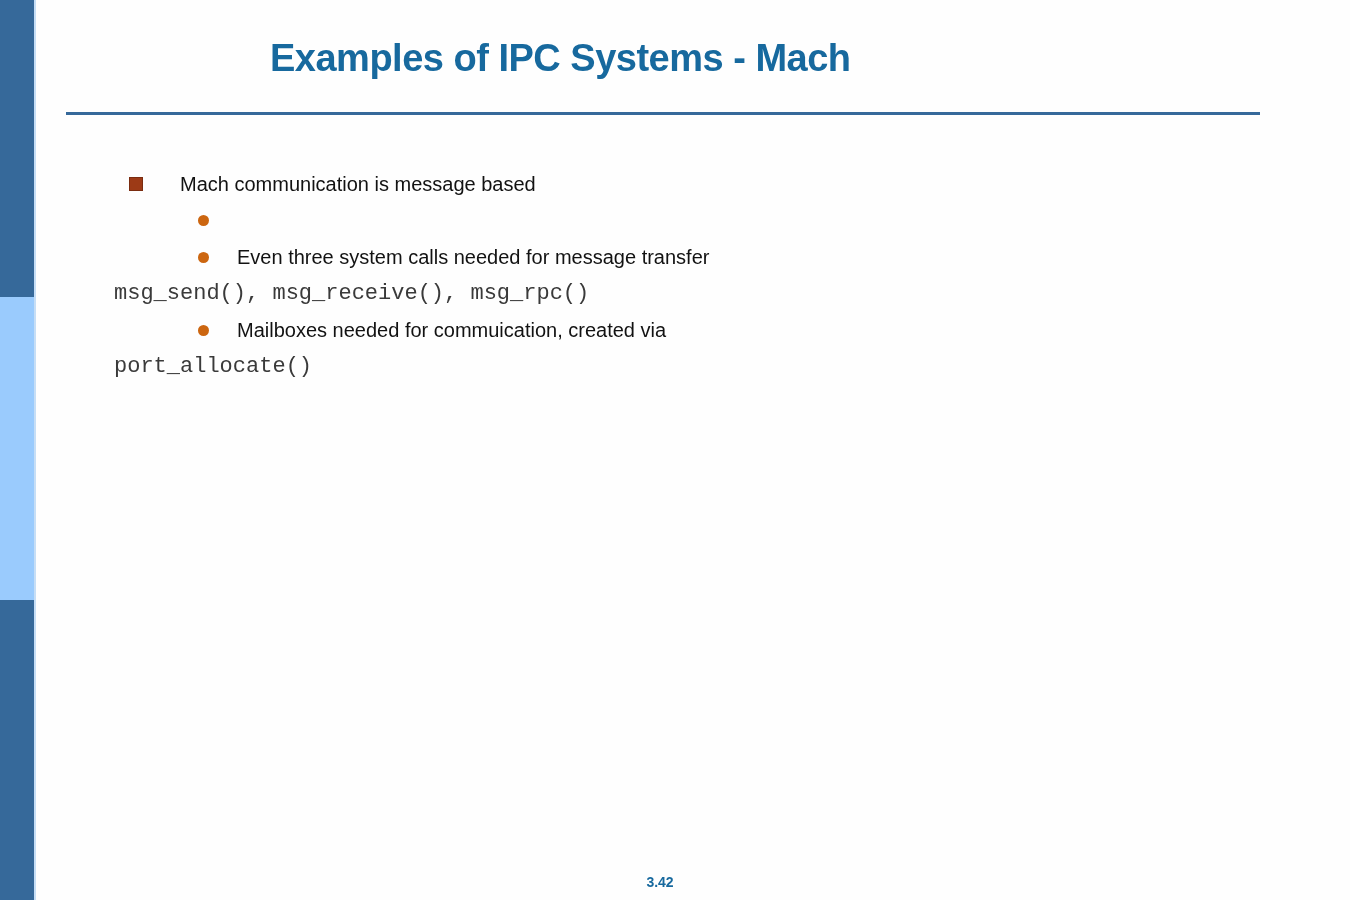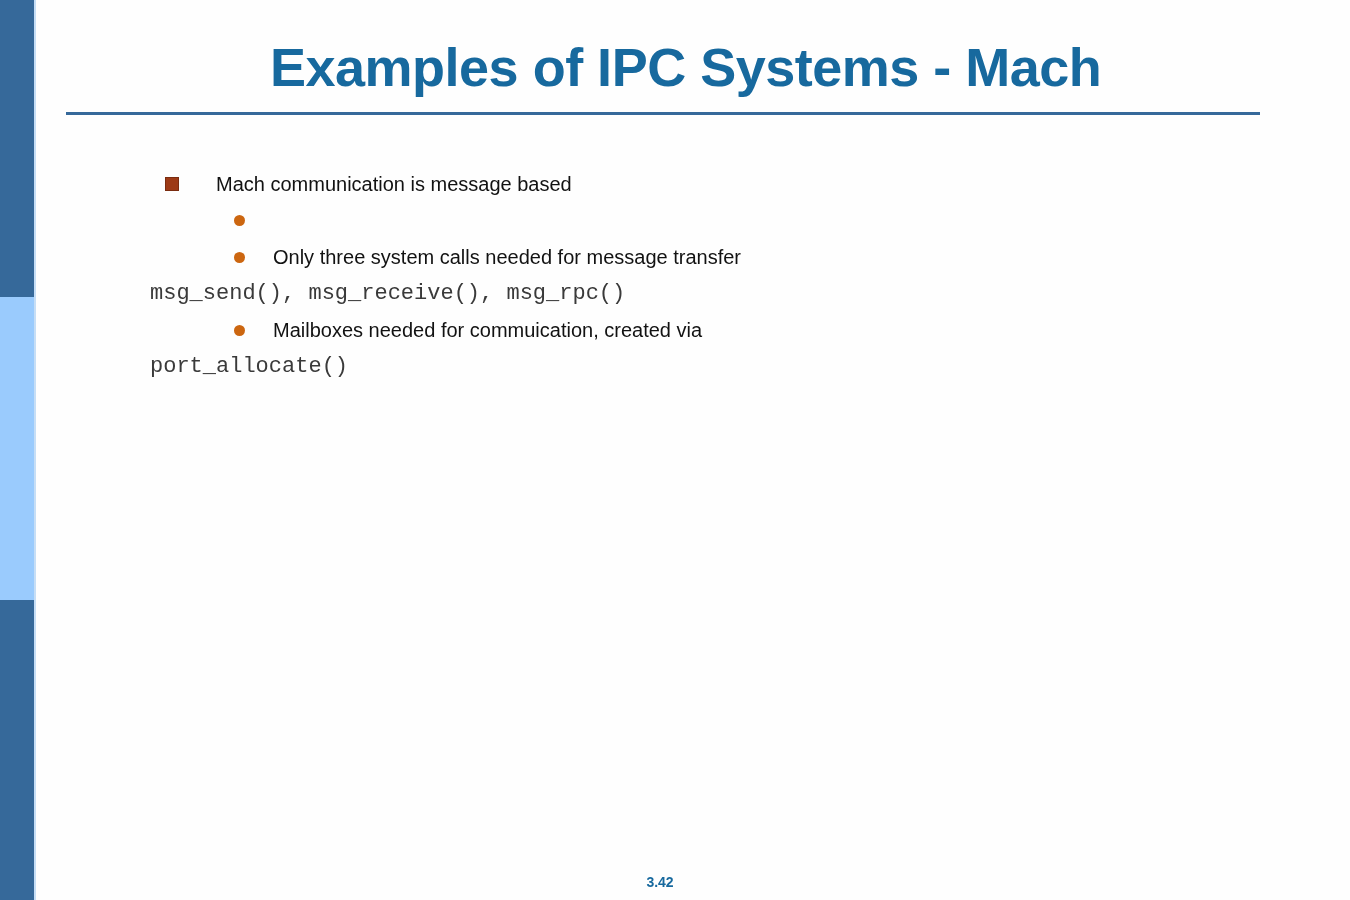--- a/index.html
+++ b/index.html
@@ -15,32 +15,32 @@
     border-right:2px solid rgba(160,200,240,0.6);
     box-sizing:content-box;
   }
   .sidebar .seg { width:100%; }
   .seg-top    { height:297px; background:var(--dark-blue,#36699a); }
   .seg-mid    { height:303px; background:var(--light-blue,#9acbfd); }
   .seg-bottom { height:300px; background:var(--dark-blue,#36699a); }
 
   .slide-title {
     position:absolute; left:270px; top:38px;
-    font-size:54px; font-weight:bold; line-height:1.1;
+    font-size:38px; font-weight:bold; line-height:1.1;
     color:var(--title-blue,#17699e);
     letter-spacing:-0.5px;
     white-space:nowrap;
   }
   .title-rule {
     position:absolute; left:66px; top:112px;
     width:1194px; height:3px;
     background:var(--dark-blue,#3d6d9d);
   }
 
-  .bullet-list { position:absolute; left:0; top:166px; width:1168px;padding-left:36px; }
+  .bullet-list { position:absolute; left:0; top:166px; width:1168px; }
   .row { height:36.5px; display:flex; align-items:center; }
   .marker { flex:0 0 auto; }
   .row.square .marker {
     width:14px; height:14px;
     background:var(--square-bullet,#9d3a16);
     border:1px solid #7a2c10; box-sizing:border-box;
     margin-left:129px;
   }
   .row.square .txt { margin-left:37px; }
   .row.circle .marker {
@@ -80,21 +80,21 @@
 <div class="bullet-list">
     <div class="row square">
       <span class="marker"></span>
       <span class="txt">Mach communication is message based</span>
     </div>
     <div class="row circle">
       <span class="marker"></span>
     </div>
     <div class="row circle">
       <span class="marker"></span>
-      <span class="txt">Only three system calls needed for message transfer</span>
+      <span class="txt">Even three system calls needed for message transfer</span>
     </div>
     <div class="row code">
       <span class="txt">msg_send(), msg_receive(), msg_rpc()</span>
     </div>
     <div class="row circle">
       <span class="marker"></span>
       <span class="txt">Mailboxes needed for commuication, created via</span>
     </div>
     <div class="row code">
       <span class="txt">port_allocate()</span>

